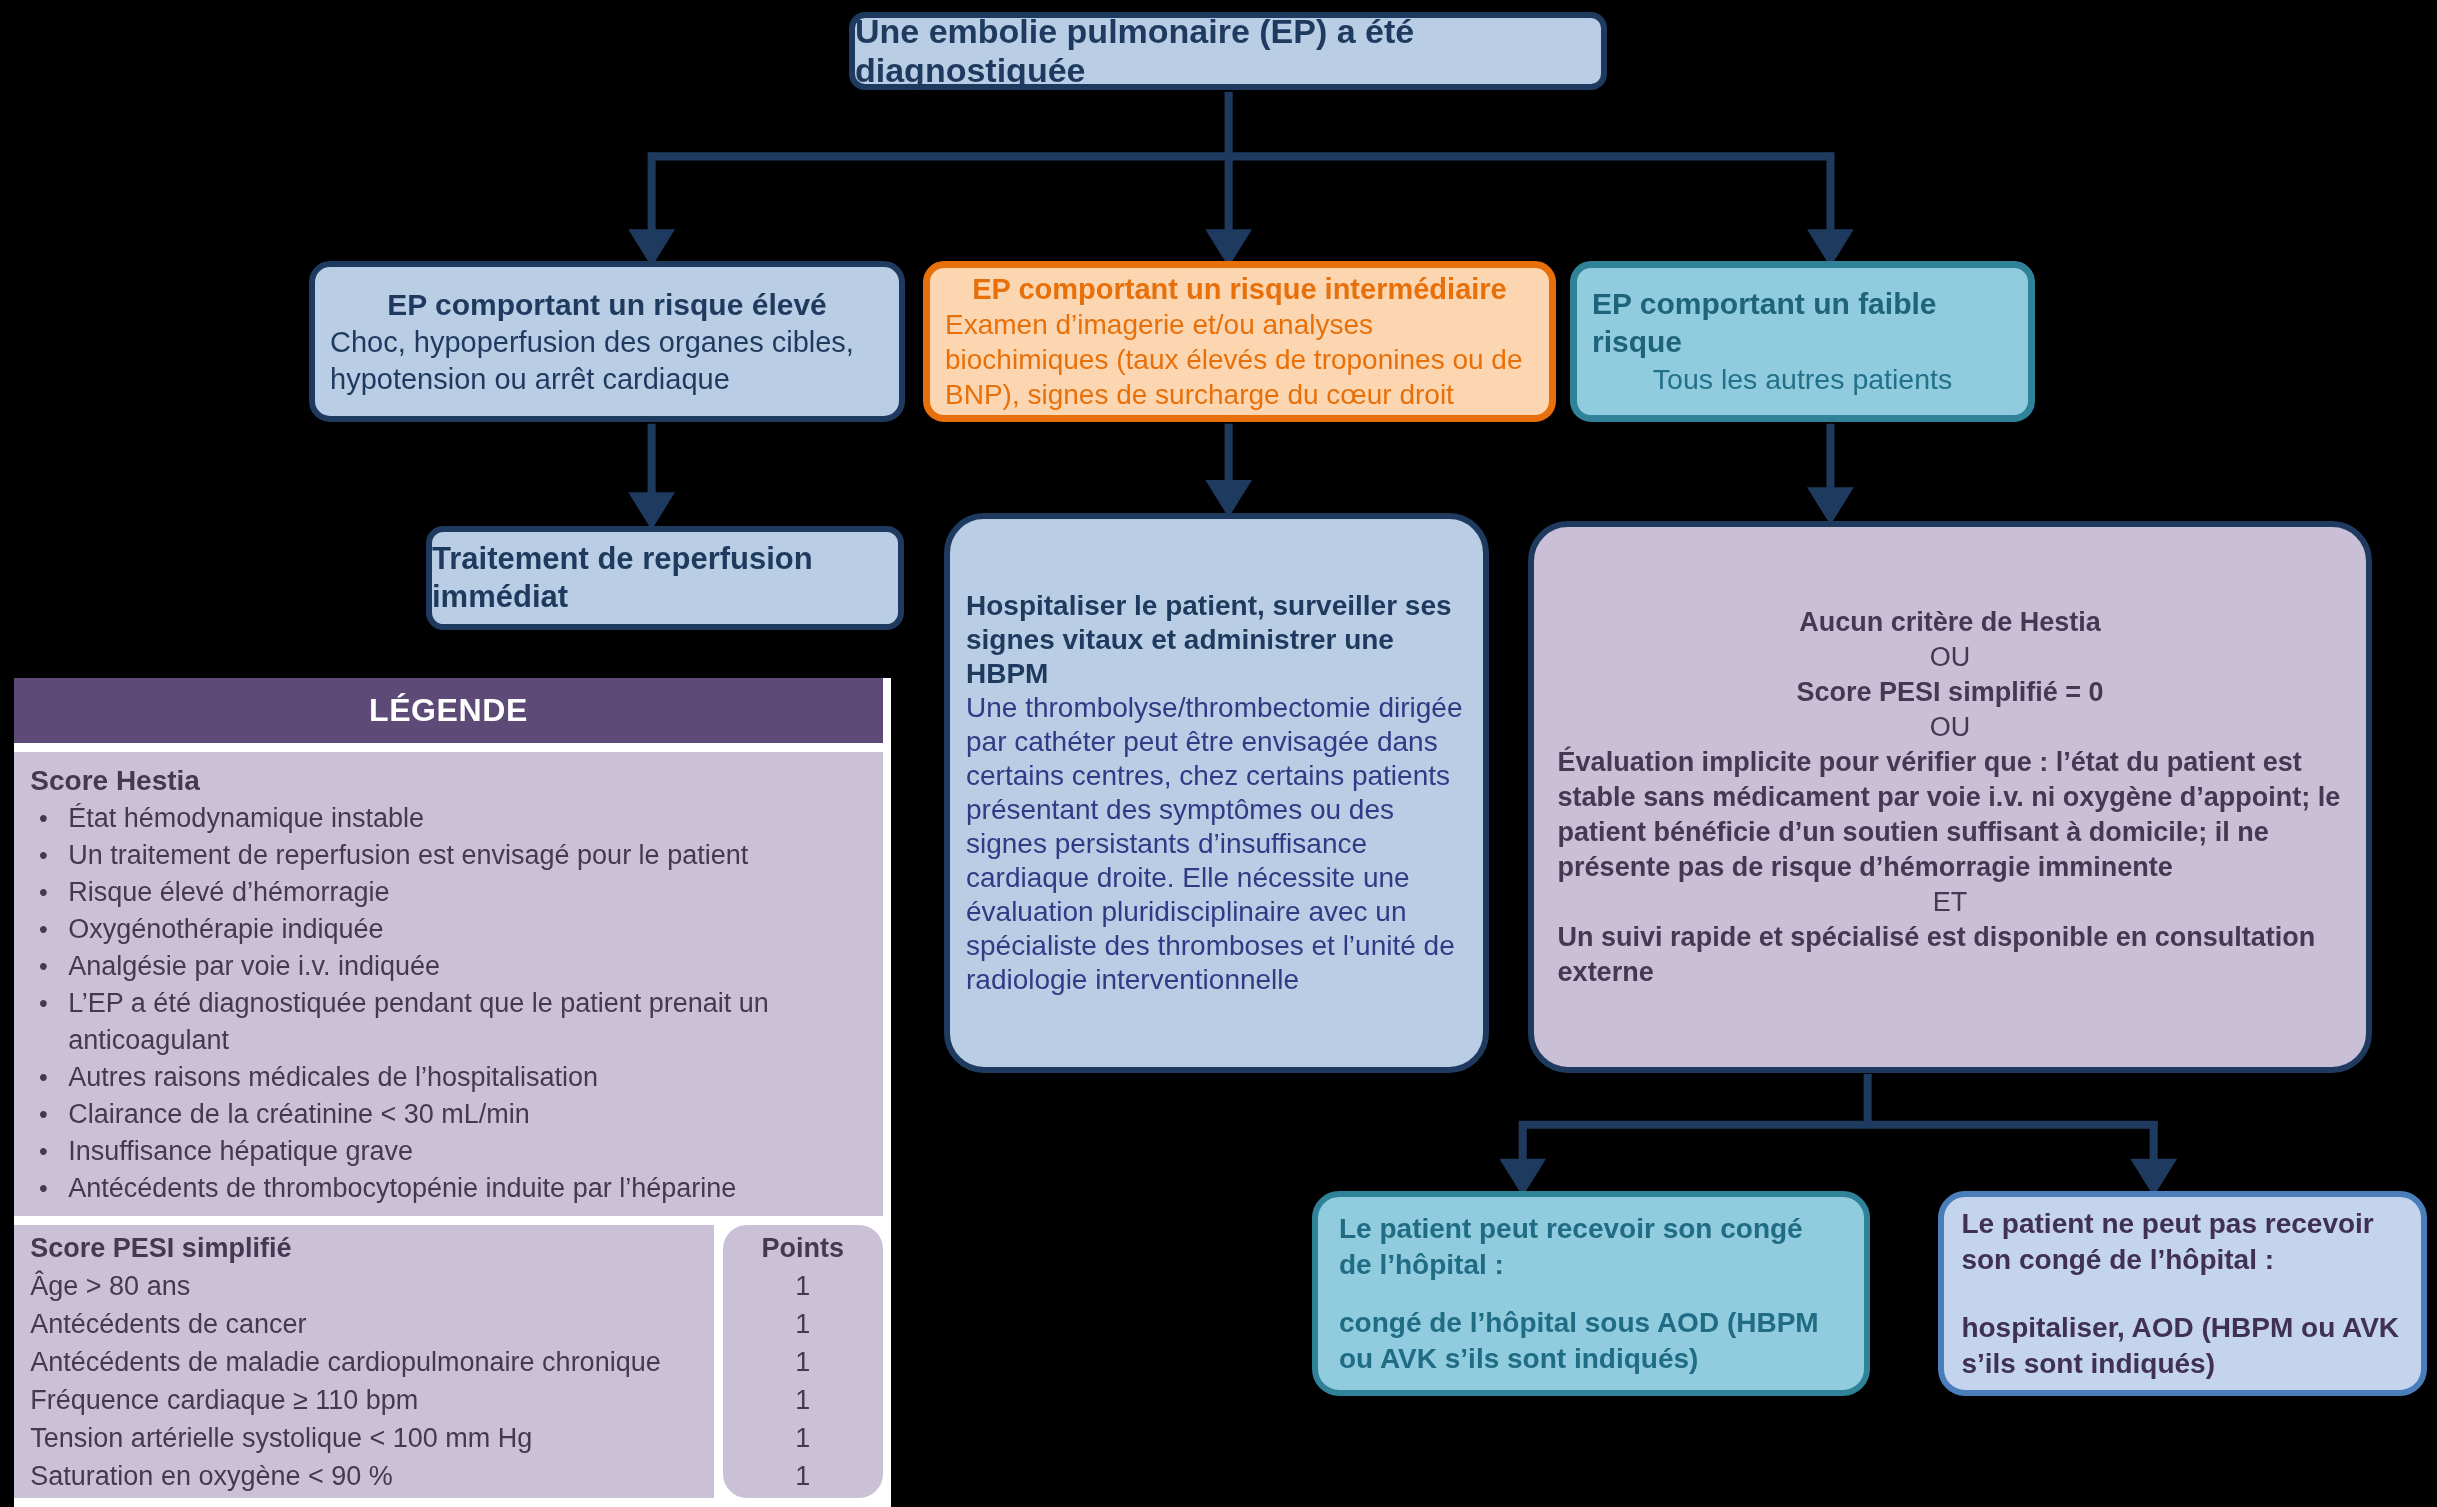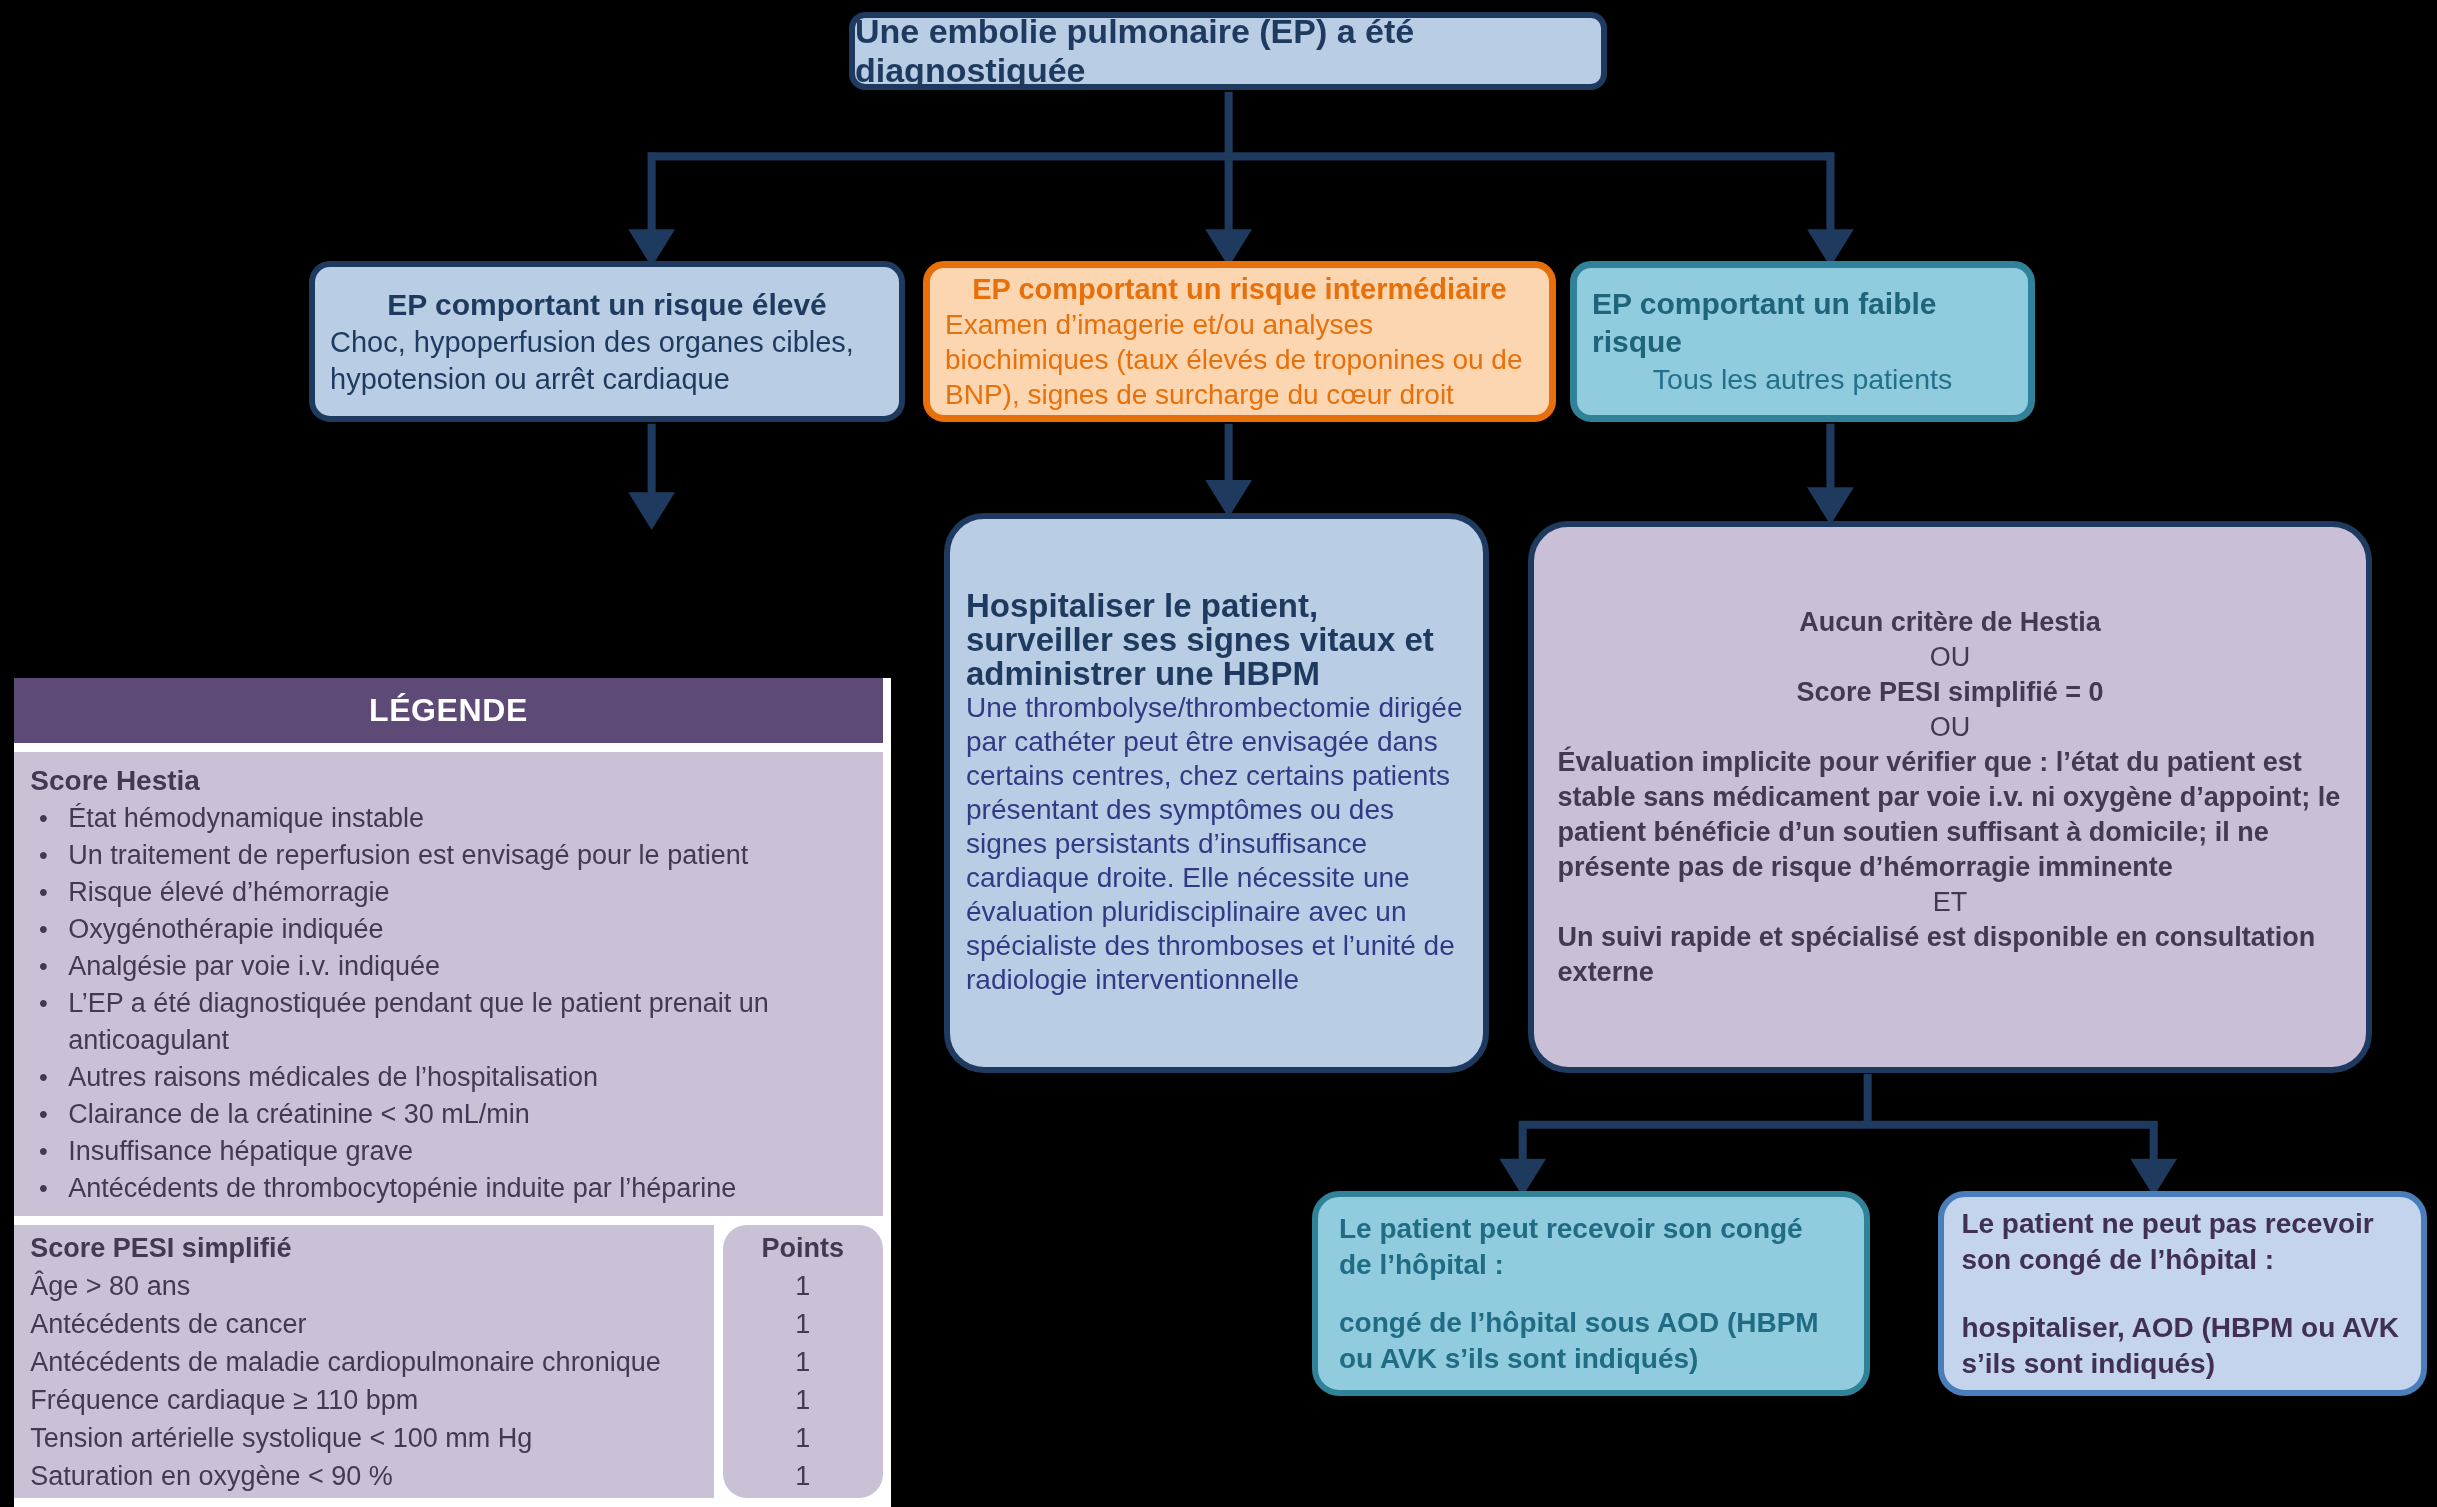--- a/index.html
+++ b/index.html
@@ -57,21 +57,21 @@
     background: #b9cde4; border: 6.2px solid #1f3a5f; border-radius: 17.4px;
     color: #1f3a5f; font-size: 31px; font-weight: bold; line-height: 38px;
   }
 
   
   .hospitalize-box {
     left: 944px; top: 513px; width: 545px; height: 560px;
     background: #b9cde4; border: 6.2px solid #1f3a5f; border-radius: 40px;
     padding: 5px 16px;
   }
-  .hospitalize-box .t { color: #1f3a5f; font-size: 33px; font-weight: bold; line-height: 34px; }
+  .hospitalize-box .t { color: #1f3a5f; font-size: 28px; font-weight: bold; line-height: 34px; }
   .hospitalize-box .b { color: #333a85; font-size: 28px; line-height: 34px; }
 
   
   .decision-box {
     left: 1528px; top: 521px; width: 844px; height: 552px;
     background: #c9c0d8; border: 6.2px solid #1f3a5f; border-radius: 40px;
     padding: 8.7px 23.6px; color: #443852;
   }
   .decision-box .t { font-size: 28.5px; font-weight: bold; line-height: 36px; margin-bottom: 30px; }
   .decision-box .line { font-size: 27px; line-height: 35px; }
@@ -175,20 +175,23 @@
   <div class="box branch branch-int">
     <div class="t">EP comportant un risque intermédiaire</div>
     <div class="b">Examen d’imagerie et/ou analyses biochimiques (taux élevés de troponines ou de BNP), signes de surcharge du cœur droit</div>
   </div>
 
   <div class="box branch branch-low">
     <div class="t">EP comportant un faible risque</div>
     <div class="b">Tous les autres patients</div>
   </div>
 
+  <div class="box reperfusion-box">
+    <span>Traitement de reperfusion immédiat</span>
+  </div>
 
   <div class="box hospitalize-box">
     <div class="t">Hospitaliser le patient, surveiller ses signes vitaux et administrer une HBPM</div>
     <div class="b">Une thrombolyse/thrombectomie dirigée par cathéter peut être envisagée dans certains centres, chez certains patients présentant des symptômes ou des signes persistants d’insuffisance cardiaque droite. Elle nécessite une évaluation pluridisciplinaire avec un spécialiste des thromboses et l’unité de radiologie interventionnelle</div>
   </div>
 
   <div class="box decision-box">
     <div class="line strong">Aucun critère de Hestia</div>
     <div class="line">OU</div>
     <div class="line strong">Score PESI simplifié = 0</div>

